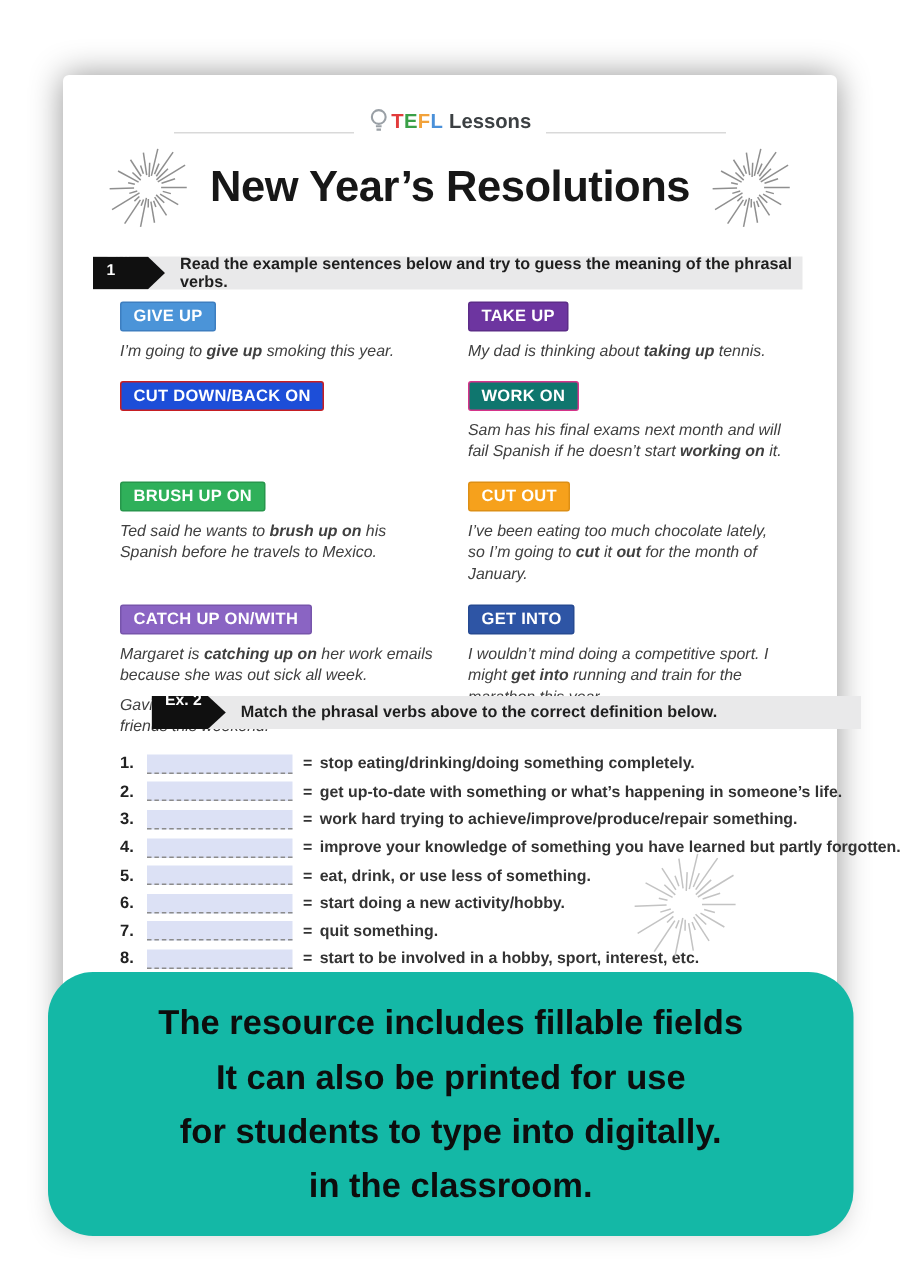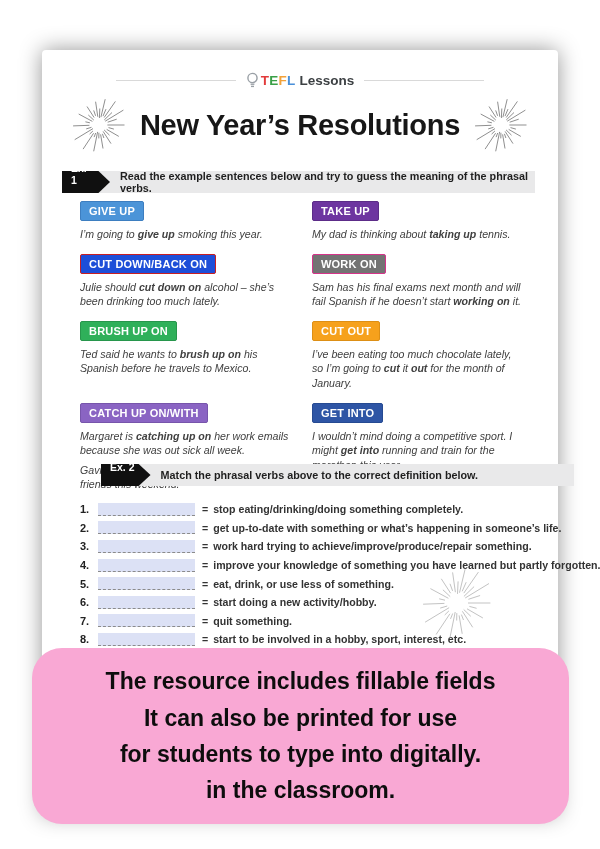--- a/index.html
+++ b/index.html
@@ -9,21 +9,21 @@
   }
   
   .page{
     position:absolute;left:42px;top:50px;width:516px;height:765px;
     background:#ffffff;border-radius:4px;
     box-shadow:0 0 22px rgba(0,0,0,0.42);
   }
   
   .logo-row{
     position:absolute;left:0;top:22px;width:100%;
-    display:flex;align-items:center;justify-content:center;gap:10px;
+    display:flex;align-items:flex-end;justify-content:center;gap:10px;
   }
   .logo-rule{flex:0 0 120px;height:1px;background:#d9d9d9;}
   .logo{display:flex;align-items:center;gap:2px;}
   .logo-brand{font-size:13.5px;font-weight:800;letter-spacing:0.2px;}
   .logo-rest{color:#3c4043;font-size:13.5px;font-weight:800;margin-left:2px;}
   
   .title-row{
     position:absolute;left:0;top:46px;width:100%;
     display:flex;align-items:center;justify-content:center;gap:8px;
   }
@@ -68,21 +68,21 @@
     background:#dce1f5;border-bottom:1.6px dashed #8b8b8b;box-sizing:border-box;
   }
   .def-eq{font-size:10.6px;font-weight:600;color:#333333;margin-right:5px;}
   .def-text{font-size:10.6px;font-weight:600;color:#333333;white-space:nowrap;}
   
   .fw{display:block;}
   .fw-small{position:absolute;left:377px;top:515px;}
   
   .caption-card{
     position:absolute;left:32px;top:648px;width:537px;height:176px;
-    background:#f9a8d4;border-radius:30px;z-index:5;
+    background:#14b8a6;border-radius:30px;z-index:5;
     display:flex;flex-direction:column;justify-content:center;
     text-align:center;
   }
   .caption-line{font-size:23px;font-weight:700;color:#0d0d0d;line-height:1.58;}
 </style>
 </head>
 <body>
 
 <div class="stage">
   <div class="page">
@@ -168,22 +168,22 @@
     </div>
 
     <div class="ex-bar bar1">
       <span class="ex-badge">Ex. 1</span>
       <span class="ex-text">Read the example sentences below and try to guess the meaning of the phrasal verbs.</span>
     </div>
 
     <div class="verb-grid" id="verbGrid">
         <div class="verb-cell"><span class="verb-badge" style="background: rgb(75, 148, 216); border-color: rgb(61, 126, 192);">GIVE UP</span><p class="sentence">I’m going to <b>give up</b> smoking this year.</p></div>
         <div class="verb-cell"><span class="verb-badge" style="background: rgb(109, 53, 160); border-color: rgb(92, 44, 136);">TAKE UP</span><p class="sentence">My dad is thinking about <b>taking up</b> tennis.</p></div>
-        <div class="verb-cell"><span class="verb-badge" style="background: #1d4ed8; border-color: rgb(199, 30, 34);">CUT DOWN/BACK ON</span><p class="sentence">Julie should <b>cut down on</b> alcohol – she’s been drinking too much lately.</p></div>
-        <div class="verb-cell"><span class="verb-badge" style="background: #737373; border-color: rgb(214, 51, 138);">WORK ON</span><p class="sentence">Sam has his final exams next month and will fail Spanish if he doesn’t start <b>working on</b> it.</p></div>
+        <div class="verb-cell"><span class="verb-badge" style="background: #1d4ed8; border-color: rgb(199, 30, 34);">CUT DOWN/BACK ON</span></div>
+        <div class="verb-cell"><span class="verb-badge" style="background: #0f766e; border-color: rgb(214, 51, 138);">WORK ON</span><p class="sentence">Sam has his final exams next month and will fail Spanish if he doesn’t start <b>working on</b> it.</p></div>
         <div class="verb-cell"><span class="verb-badge" style="background: rgb(47, 176, 90); border-color: rgb(39, 150, 76);">BRUSH UP ON</span><p class="sentence">Ted said he wants to <b>brush up on</b> his Spanish before he travels to Mexico.</p></div>
         <div class="verb-cell"><span class="verb-badge" style="background: rgb(246, 161, 28); border-color: rgb(221, 143, 21);">CUT OUT</span><p class="sentence">I’ve been eating too much chocolate lately, so I’m going to <b>cut</b> it <b>out</b> for the month of January.</p></div>
         <div class="verb-cell"><span class="verb-badge" style="background: rgb(138, 100, 195); border-color: rgb(119, 85, 171);">CATCH UP ON/WITH</span><p class="sentence">Margaret is <b>catching up on</b> her work emails because she was out sick all week.</p><p class="sentence">Gavin has planned to <b>catch up with</b> some friends this weekend.</p></div>
         <div class="verb-cell"><span class="verb-badge" style="background: rgb(46, 85, 165); border-color: rgb(38, 74, 146);">GET INTO</span><p class="sentence">I wouldn’t mind doing a competitive sport. I might <b>get into</b> running and train for the marathon this year.</p></div>
       </div>
 
     <div class="ex-bar bar2">
       <span class="ex-badge">Ex. 2</span>
       <span class="ex-text">Match the phrasal verbs above to the correct definition below.</span>
     </div>

